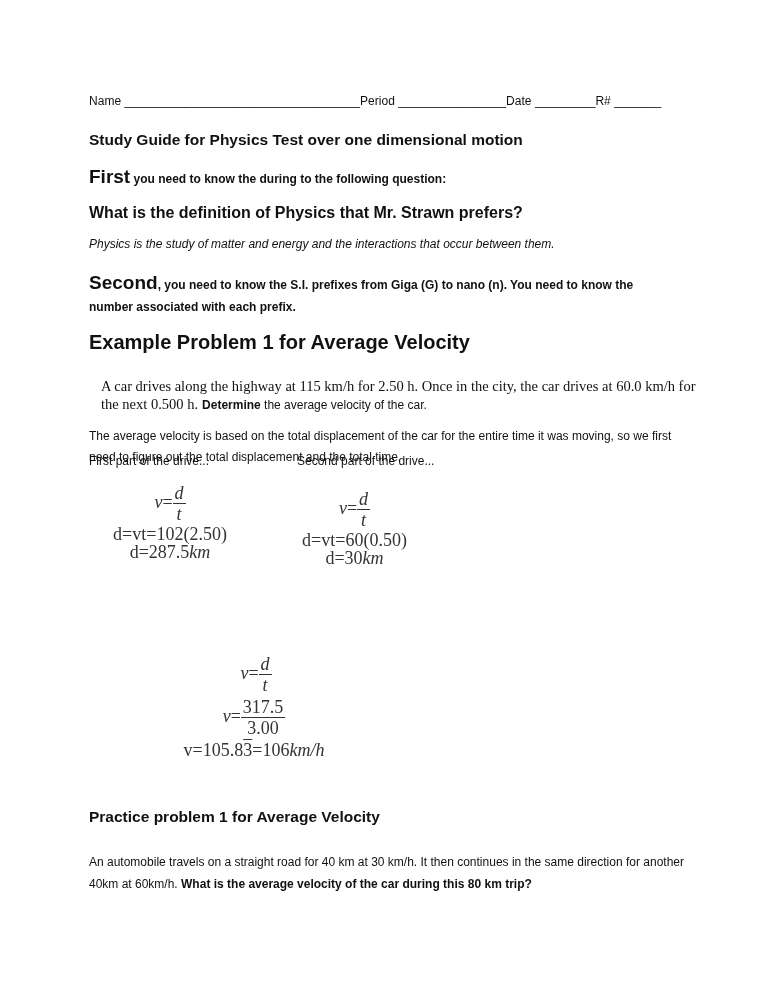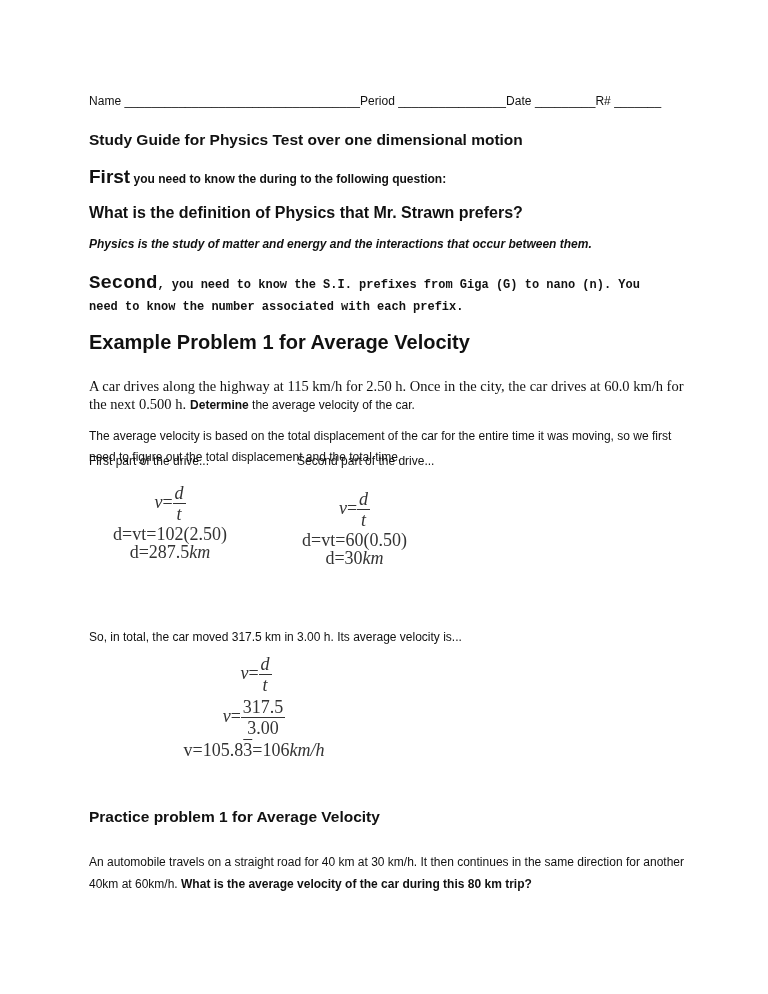--- a/index.html
+++ b/index.html
@@ -1,28 +1,28 @@
 <!DOCTYPE html>
 <html><head>
   <meta charset="utf-8">
   <style>
     html, body { margin: 0; padding: 0; background: #ffffff; }
     body { width: 768px; height: 994px; position: relative; overflow: hidden; color: #111; }
     .page { position: absolute; left: 0; top: 0; width: 733px; height: 994px; }
     .sans { font-family: "Liberation Sans", "DejaVu Sans", sans-serif; }
-    .serif { font-family: "Liberation Serif", "DejaVu Serif", serif; }
+    .serif { font-family: "Liberation Serif", "DejaVu Serif", serif; margin-left: 12px; }
     .abs { position: absolute; white-space: nowrap; }
 
     .hdr { left: 89px; top: 94px; font-size: 12px; letter-spacing: 0.05px; }
     .title { left: 89px; top: 131px; font-size: 15.5px; font-weight: bold; }
     .first { left: 89px; top: 166px; font-size: 12px; font-weight: bold; }
     .big { font-size: 19px; font-weight: bold; }
     .q { left: 89px; top: 204px; font-size: 16px; font-weight: bold; }
-    .def { left: 89px; top: 237px; font-size: 12px; font-weight: bold; font-style: italic; }
-    .second { left: 89px; top: 272px; font-size: 12px; font-weight: bold; line-height: 22px; white-space: normal; width: 560px; font-family: Liberation Mono, monospace; }
+    .def { left: 89px; top: 237px; font-size: 12px; font-weight: normal; font-style: italic; }
+    .second { left: 89px; top: 272px; font-size: 12px; font-weight: bold; line-height: 22px; white-space: normal; width: 560px; }
     .ex-title { left: 89px; top: 331px; font-size: 20px; font-weight: bold; }
     .ex-body { left: 89px; top: 377px; width: 600px; white-space: normal; }
     .ex-body .line1 { font-size: 14.5px; line-height: 18px; }
     .ex-body .det { font-family: "Liberation Sans", "DejaVu Sans", sans-serif; font-size: 12px; }
     .ex-expl { left: 89px; top: 426px; width: 600px; white-space: normal; font-size: 12px; line-height: 21px; }
     .part1 { left: 89px; top: 454px; font-size: 12px; }
     .part2 { left: 297px; top: 454px; font-size: 12px; }
 
     .eq { position: absolute; font-family: "Liberation Serif", "DejaVu Serif", serif; color: #333; font-size: 18px; line-height: 1; }
     .eq i { font-style: italic; }
@@ -90,21 +90,20 @@
     <span class="row" style="margin-bottom:2px;">
       <i>v</i><span>=</span><span class="frac">
           <i class="num">d</i>
           <i class="den">t</i>
         </span>
     </span>
     <span class="row">d=vt=60(0.50)</span>
     <span class="row"><span>d=30</span><i>km</i></span>
   </div>
 
-  <div class="abs sans total">So, in total, the car moved 317.5 km in 3.00 h. Its average velocity is...</div>
 
   <div class="eq" style="left:164px; top:655px; width:180px;">
     <span class="row" style="padding-left:4px; margin-bottom:4px;">
       <i>v</i><span>=</span><span class="frac">
           <i class="num">d</i>
           <i class="den">t</i>
         </span>
     </span>
     <span class="row" style="margin-bottom:4px;">
       <i>v</i><span>=</span><span class="frac">

